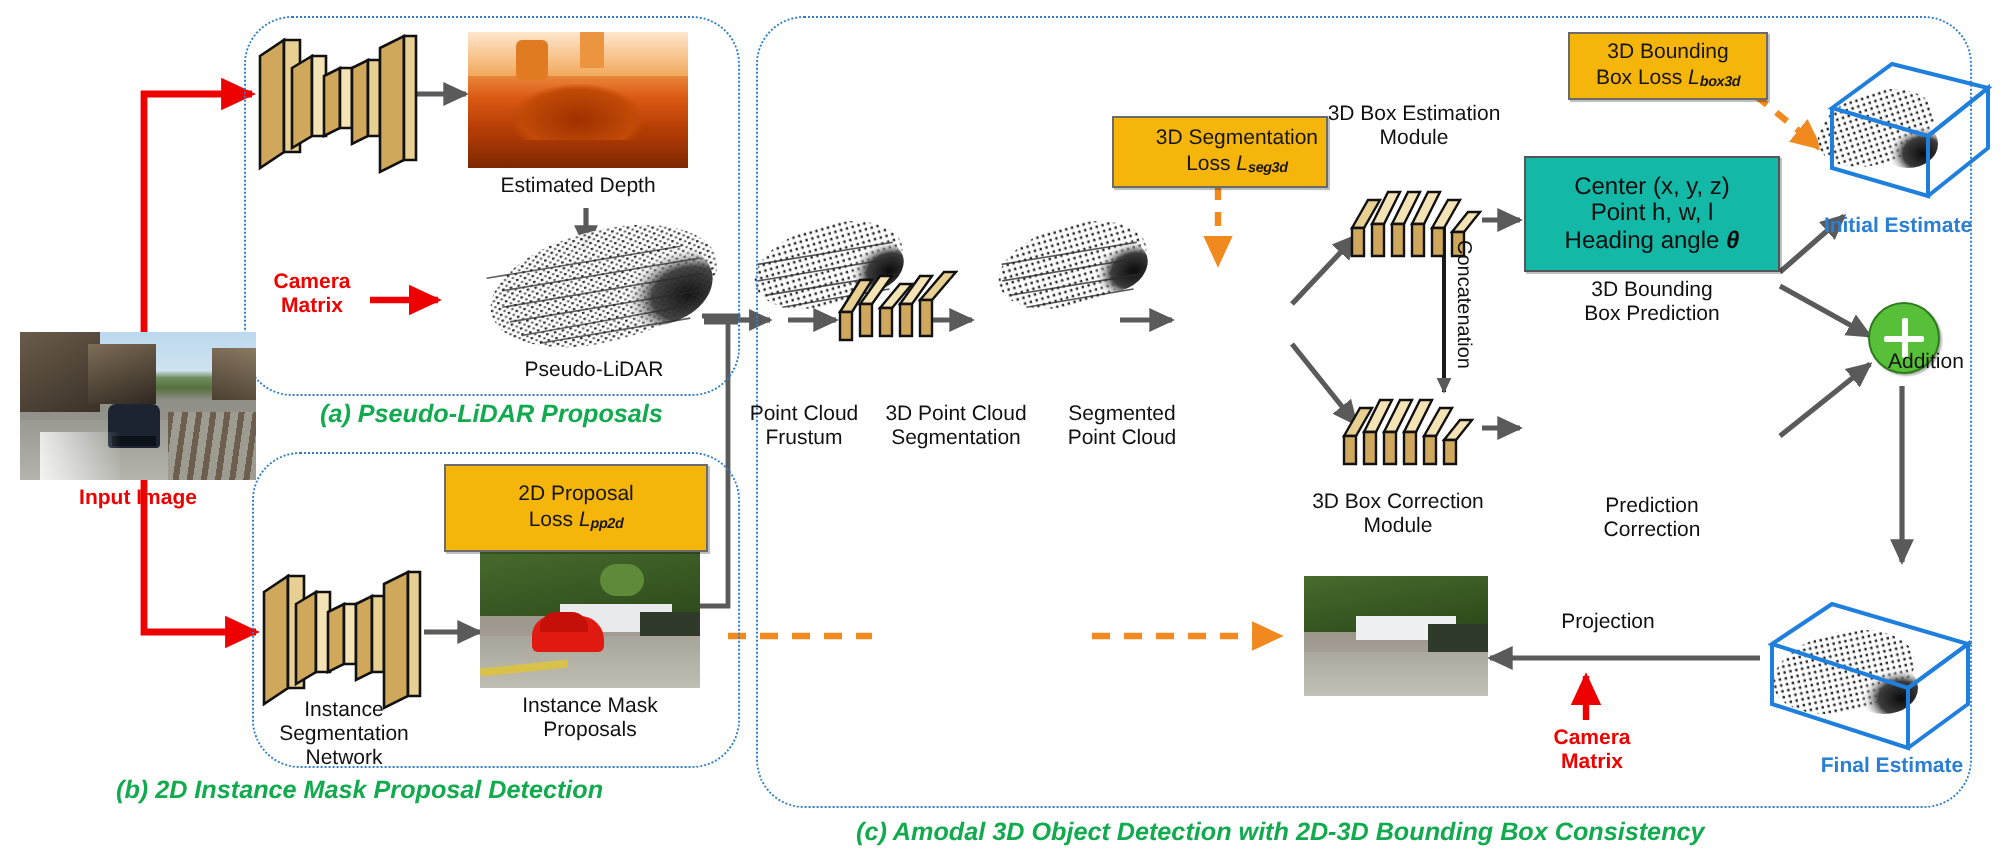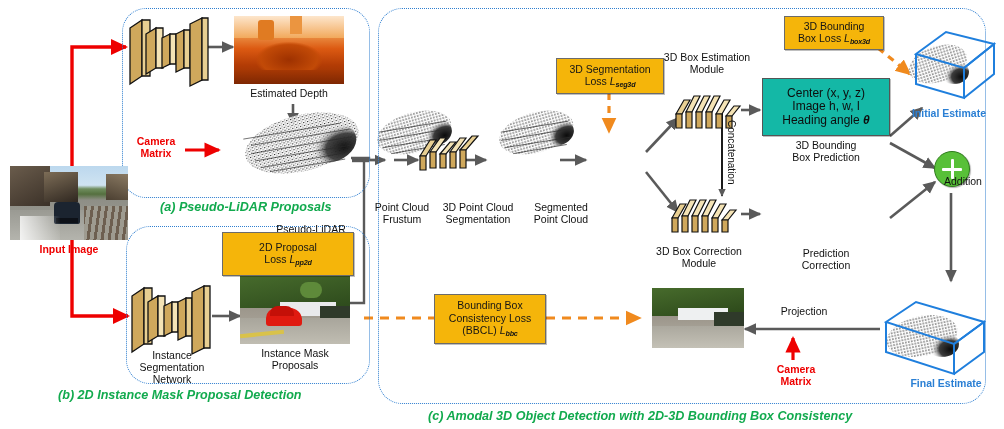--- a/index.html
+++ b/index.html
@@ -364,21 +364,21 @@
     <i style="left:26px;top:20px;width:50px;height:12px;background:#eef0f1;"></i>
     <i style="left:62px;top:24px;width:30px;height:16px;background:#2f3a2a;"></i>
     <i style="left:0;top:38px;width:92px;height:22px;background:linear-gradient(#aba89e,#c4c1b6);"></i>
   </div>
 
   <div class="lbl" style="left:234px;top:88px;width:110px;">Estimated Depth</div>
   <div class="lbl red" style="left:128px;top:136px;width:56px;">
     <span>Camera</span><br>
     <span>Matrix</span>
   </div>
-  <div class="lbl" style="left:256px;top:180px;width:110px;margin-top:44px;">Pseudo-LiDAR</div>
+  <div class="lbl" style="left:242px;top:180px;width:110px;">Pseudo-LiDAR</div>
 
   <div class="lossbox" style="left:222px;top:232px;width:132px;height:44px;">
     <div>
       <span>2D Proposal</span><br>
       <span>Loss </span><span class="it">L</span><span class="sub">pp2d</span>
     </div>
   </div>
   <div class="lbl" style="left:126px;top:350px;width:92px;">
     <span>Instance</span><br>
     <span>Segmentation</span><br>
@@ -397,57 +397,50 @@
   </div>
   <div class="lbl" style="left:434px;top:202px;width:88px;">
     <span>3D Point Cloud</span><br>
     <span>Segmentation</span>
   </div>
   <div class="lbl" style="left:522px;top:202px;width:78px;">
     <span>Segmented</span><br>
     <span>Point Cloud</span>
   </div>
 
-  <div class="lossbox" style="left:556px;top:58px;width:108px;height:36px;">
+  <div class="lossbox" style="left:556px;top:58px;width:108px;height:36px;justify-content:flex-end;">
     <div>
       <span>3D Segmentation</span><br>
       <span>Loss </span><span class="it">L</span><span class="sub">seg3d</span>
     </div>
   </div>
 
   <div class="lossbox" style="left:784px;top:16px;width:100px;height:34px;">
     <div>
       <span>3D Bounding</span><br>
       <span>Box Loss </span><span class="it">L</span><span class="sub">box3d</span>
     </div>
   </div>
 
-  <div class="lossbox" style="left:434px;top:294px;width:112px;height:50px;">
-    <div>
-      <span>Bounding Box</span><br>
-      <span>Consistency Loss</span><br>
-      <span>(BBCL) </span><span class="it">L</span><span class="sub">bbc</span>
-    </div>
-  </div>
 
   <div class="lbl" style="left:652px;top:52px;width:110px;">
     <span>3D Box Estimation</span><br>
     <span>Module</span>
   </div>
   <div class="lbl" style="left:644px;top:246px;width:110px;">
     <span>3D Box Correction</span><br>
     <span>Module</span>
   </div>
 
   <div class="vert" style="left:726px;top:120px;">Concatenation</div>
 
   <div class="predbox" style="left:762px;top:78px;width:128px;height:58px;">
     <div>
       <span>Center (x, y, z)</span><br>
-      <span>Image h, w, l</span><br>
+      <span>Point h, w, l</span><br>
       <span>Heading angle </span><b class="it">θ</b>
     </div>
   </div>
   <div class="lbl" style="left:762px;top:140px;width:128px;">
     <span>3D Bounding</span><br>
     <span>Box Prediction</span>
   </div>
 
   <div class="lbl" style="left:762px;top:248px;width:128px;">
     <span>Prediction</span><br>

